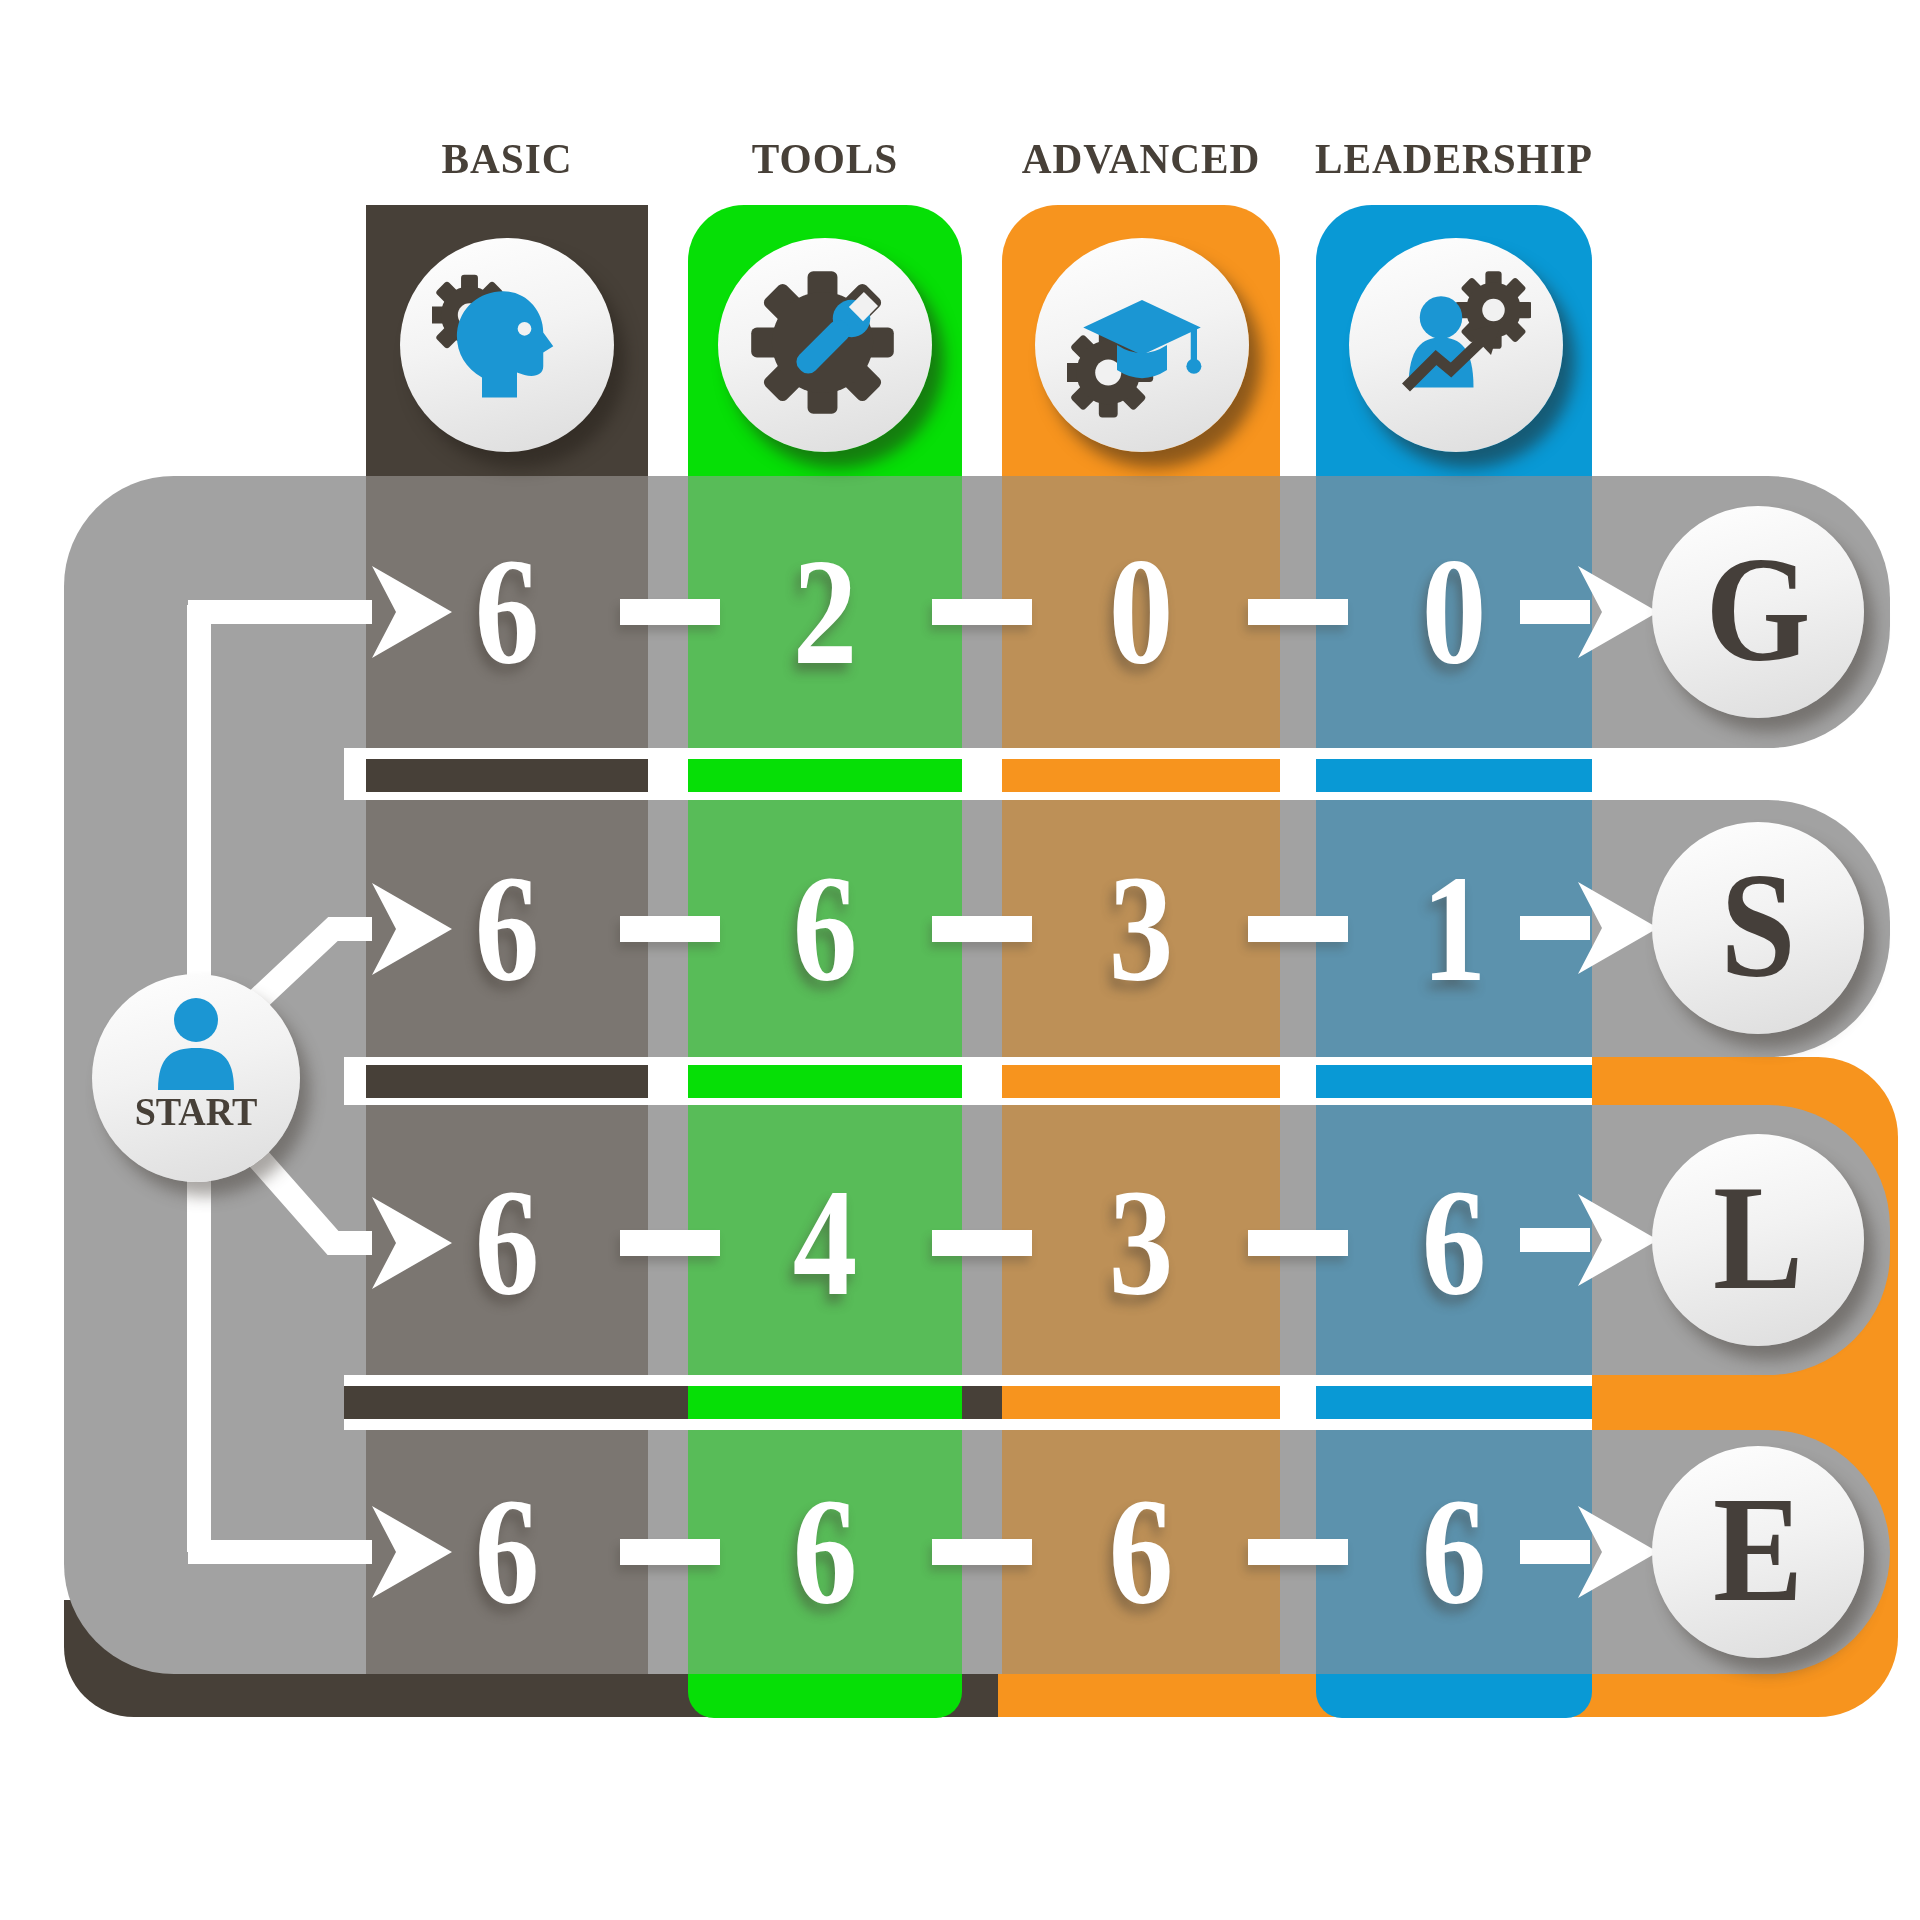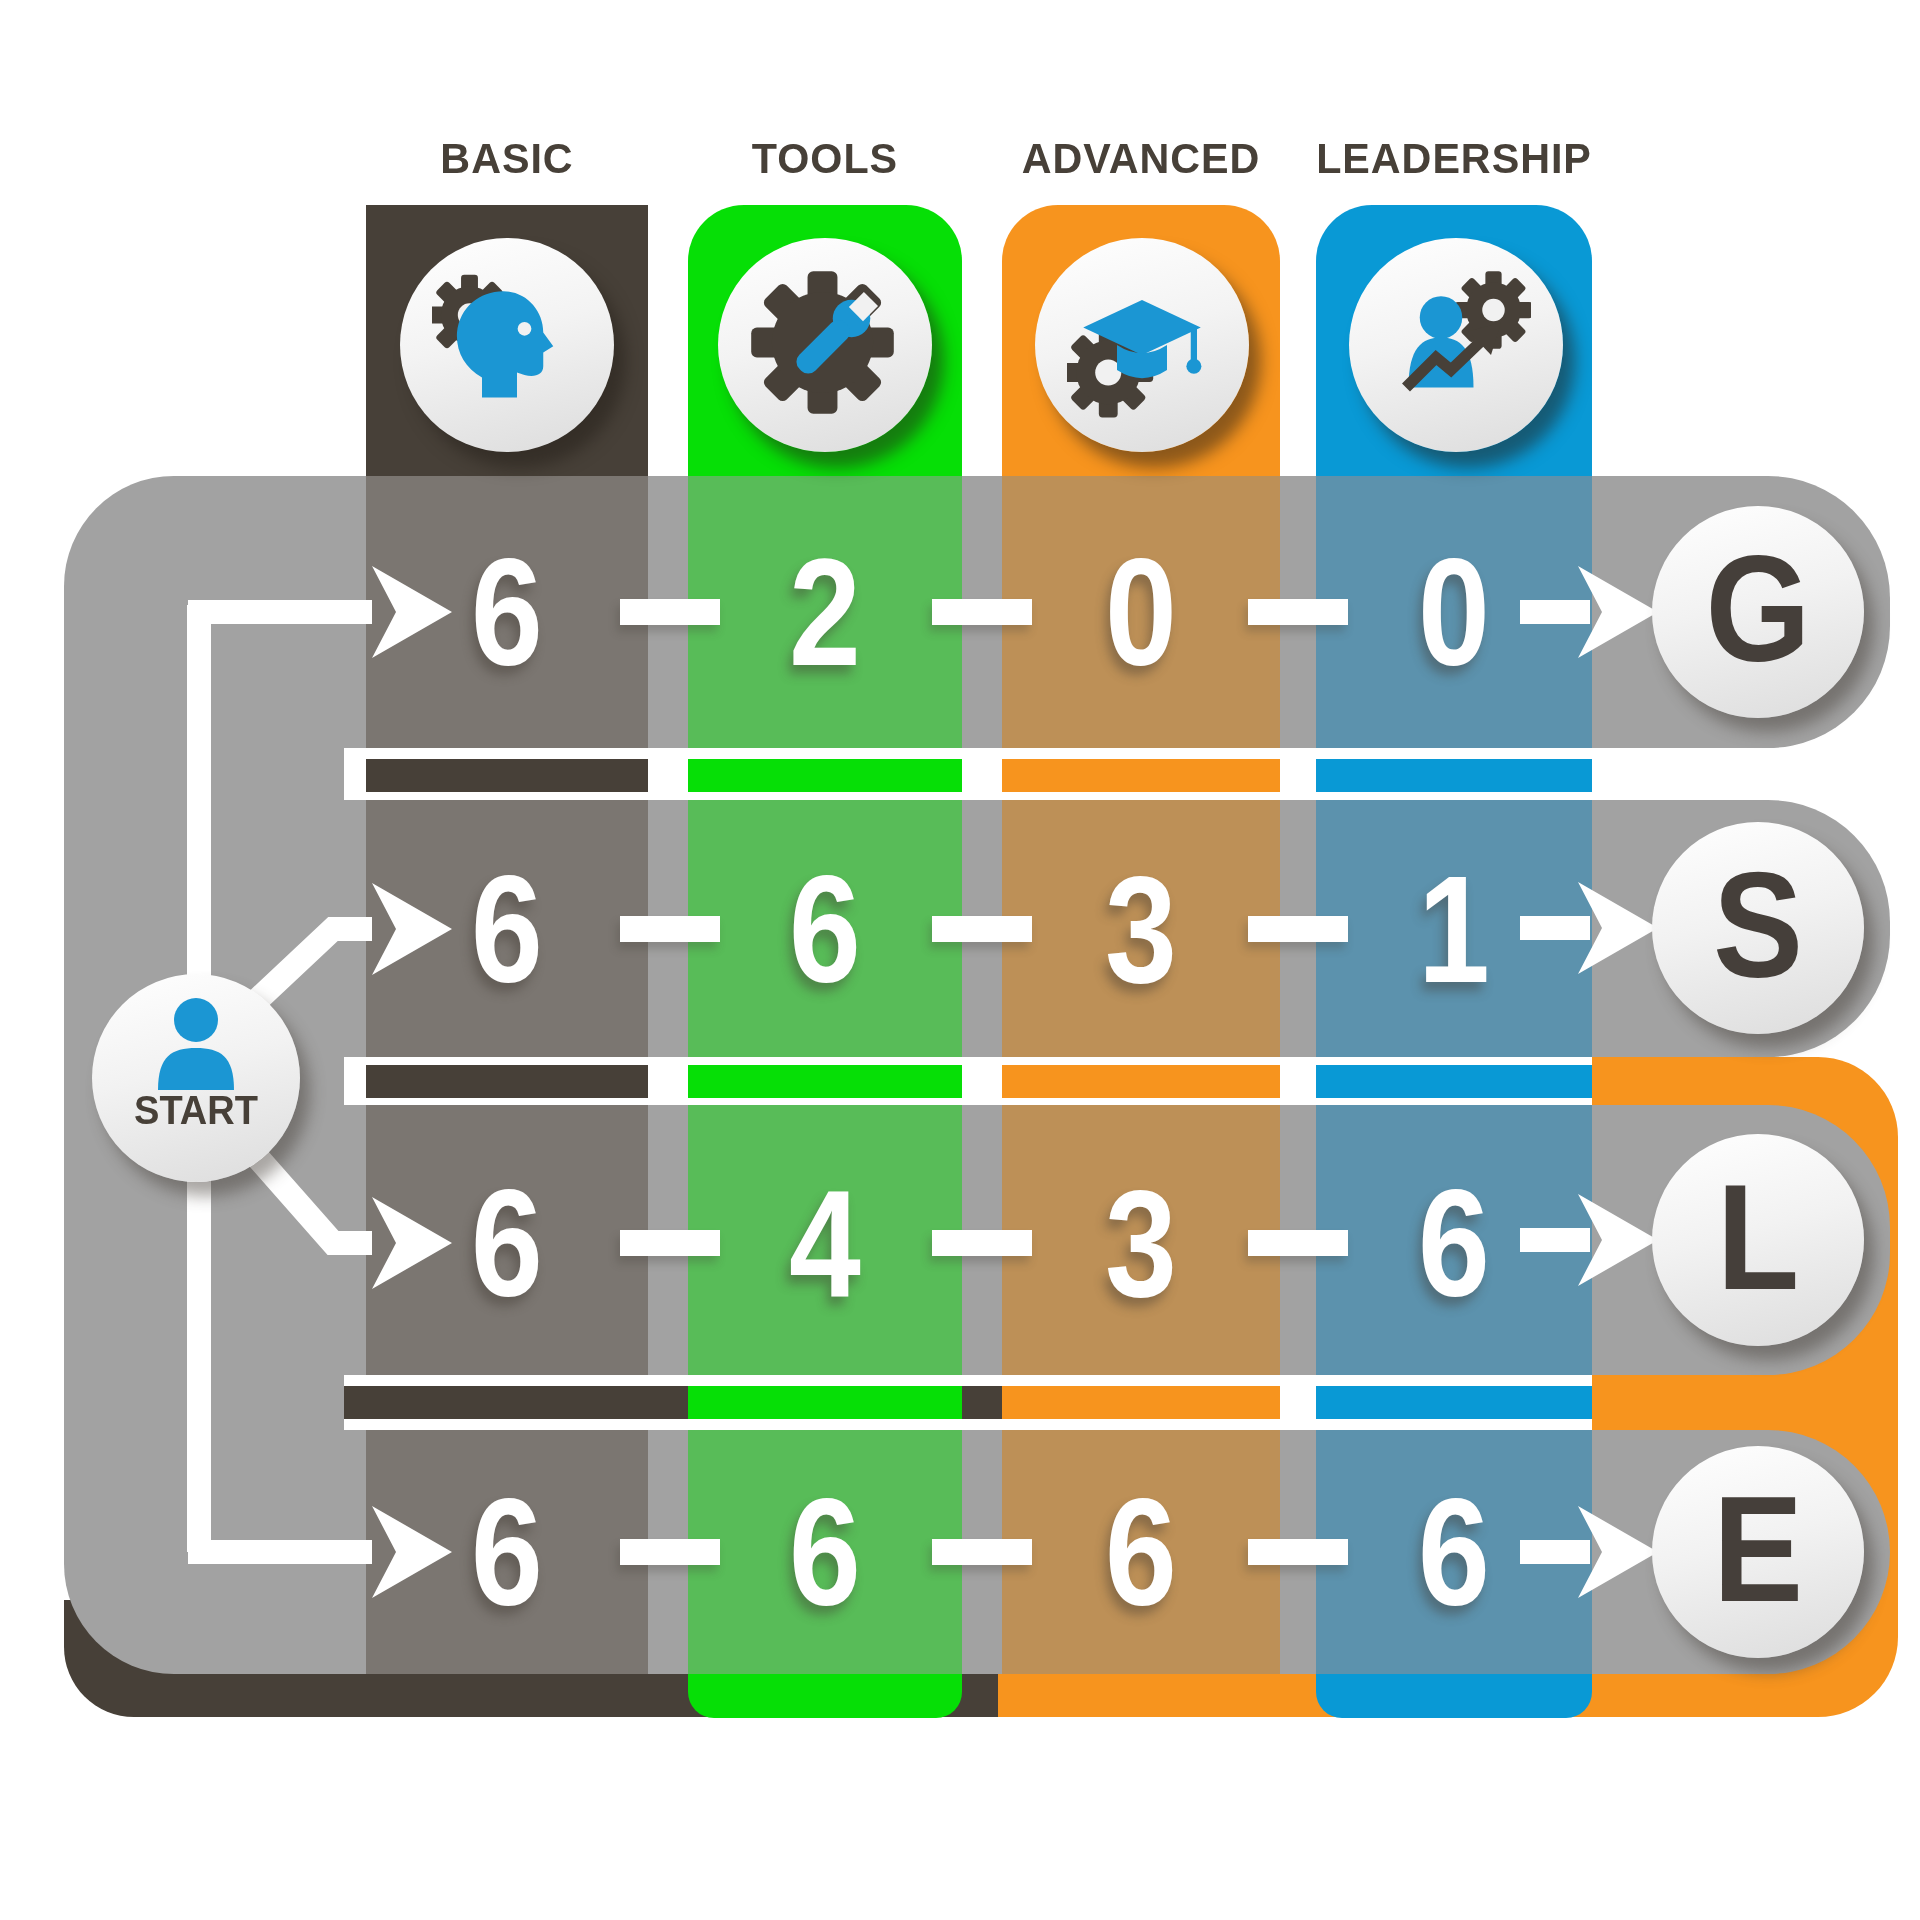--- a/index.html
+++ b/index.html
@@ -1,17 +1,17 @@
 <!DOCTYPE html>
 <html><head>
 <meta charset="utf-8">
 <style>
   html,body{margin:0;padding:0;background:#ffffff;}
   #stage{position:relative;width:1920px;height:1920px;background:#ffffff;overflow:hidden;
-         font-family:Liberation Sans, sans-serif;}
+         font-family:Liberation Serif, serif;}
   .abs{position:absolute;}
 
   
   .hdr{top:205px;height:272px;}
   #hdr-basic{left:366px;width:282px;background:#474038;}
   #hdr-tools{left:688px;width:274px;background:#06DF06;border-radius:56px 56px 0 0;}
   #hdr-advanced{left:1002px;width:278px;background:#F7941E;border-radius:56px 56px 0 0;}
   #hdr-leadership{left:1316px;width:276px;background:#0999D5;border-radius:56px 56px 0 0;}
 
   .col-label{top:130px;height:56px;display:flex;align-items:center;justify-content:center;

